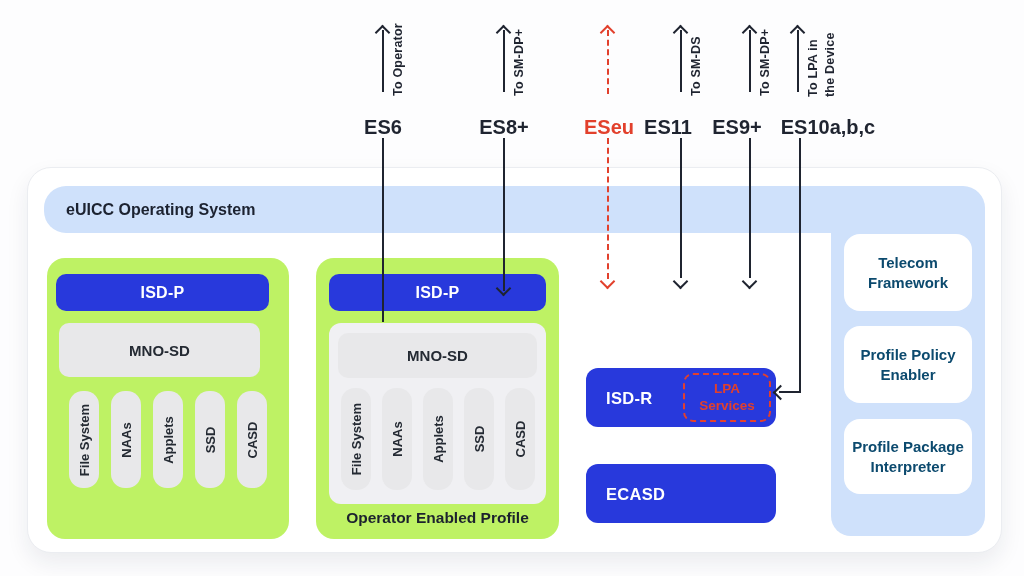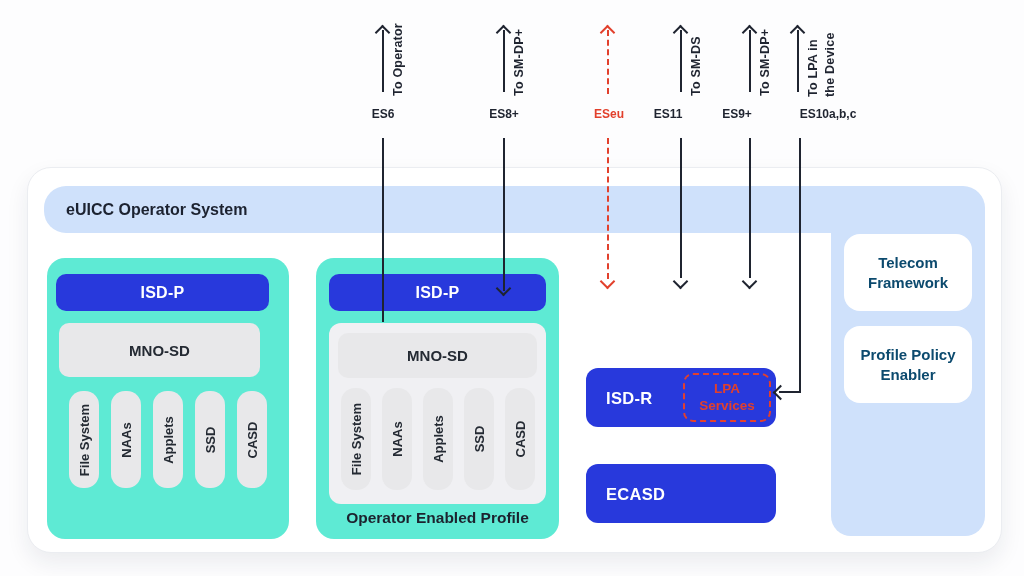--- a/index.html
+++ b/index.html
@@ -16,40 +16,40 @@
   .vline.dash { width:0; background:none; border-left:2.5px dashed #e2402c; }
   .hline { position:absolute; height:2px; background:#1f2430; }
   .chev { position:absolute; width:9px; height:9px;
           border-left:2.5px solid #1f2430; border-top:2.5px solid #1f2430; }
   .chev.red { border-color:#e2402c; }
   .chev.up { transform:rotate(45deg); }
   .chev.down { transform:rotate(225deg); }
   .chev.left { transform:rotate(-45deg); }
   .vtext { position:absolute; transform:rotate(-90deg); transform-origin:0 0;
            font-size:12.5px; font-weight:700; color:#1f2430; white-space:nowrap; letter-spacing:.2px; }
-  .eslabel { position:absolute; top:107px; transform:translateX(-50%);
-             font-size:12px; font-weight:700; color:#1f2430; white-space:nowrap;text-align:center; }
+  .eslabel { position:absolute; top:116px; transform:translateX(-50%);
+             font-size:20px; font-weight:700; color:#1f2430; white-space:nowrap;text-align:center; }
   .eslabel.red { color:#e2402c; }
 
   
   .container { position:absolute; left:27px; top:167px; width:975px; height:386px;
                background:#ffffff; border:1px solid #ebedf1; border-radius:24px;
                box-shadow:0 10px 22px rgba(25,35,60,.08); box-sizing:border-box; }
   .band { position:absolute; left:16px; top:18px; width:941px; height:47px;
           background:#cfe1fb; border-radius:22px 22px 0 22px;
           display:flex; align-items:center; padding-left:22px; box-sizing:border-box; }
   .band-title { font-size:16px; font-weight:700; color:#1c2230; }
   .panel { position:absolute; left:803px; top:62px; width:154px; height:306px;
            background:#cfe1fb; border-radius:0 0 20px 20px; }
   .panel-box { position:absolute; left:13px; width:128px; background:#ffffff; border-radius:16px;
                display:flex; align-items:center; justify-content:center; text-align:center;
                font-size:15px; font-weight:700; line-height:1.3; color:#0c4a6e; }
 
   
-  .profile { position:absolute; top:90px; height:281px; background:#5eead4; border-radius:18px; }
+  .profile { position:absolute; top:90px; height:281px; background:#bef264; border-radius:18px; }
   .isdp { position:absolute; height:37px; background:#2839dc; border-radius:10px; color:#fff;
           font-size:16px; font-weight:700; display:flex; align-items:center; justify-content:center;
           letter-spacing:.3px; }
   .mno { position:absolute; background:#e8e8ea; border-radius:10px; font-size:15px; font-weight:700;
          display:flex; align-items:center; justify-content:center; color:#242a33; }
   .wrapper { position:absolute; left:13px; top:65px; width:217px; height:181px;
              background:#f0f0f3; border-radius:12px; }
   .pills { position:absolute; display:flex; justify-content:center; }
   .pill { width:30px; background:#e8e8ea; border-radius:14px; position:relative; }
   .pill span { position:absolute; left:50%; top:50%;
@@ -74,26 +74,27 @@
 </style>
 </head>
 <body>
 
 <div class="stage">
 
 
   <div class="container">
 
     <div class="band">
-      <span class="band-title">eUICC Operator System</span>
+      <span class="band-title">eUICC Operating System</span>
     </div>
 
     <div class="panel">
       <div class="panel-box" style="top:4px;height:77px">Telecom Framework</div>
       <div class="panel-box" style="top:96px;height:77px">Profile Policy Enabler</div>
+      <div class="panel-box" style="top:189px;height:75px">Profile Package Interpreter</div>
     </div>
 
     <div class="profile" style="left:19px;width:242px">
       <div class="isdp" style="left:9px;top:16px;width:213px">ISD-P</div>
       <div class="mno" style="left:12px;top:65px;width:201px;height:54px">MNO-SD</div>
       <div class="pills" style="left:0;top:133px;width:242px;gap:12px">
         <div class="pill" style="height:97px">
             <span>File System</span>
           </div>
         <div class="pill" style="height:97px">

